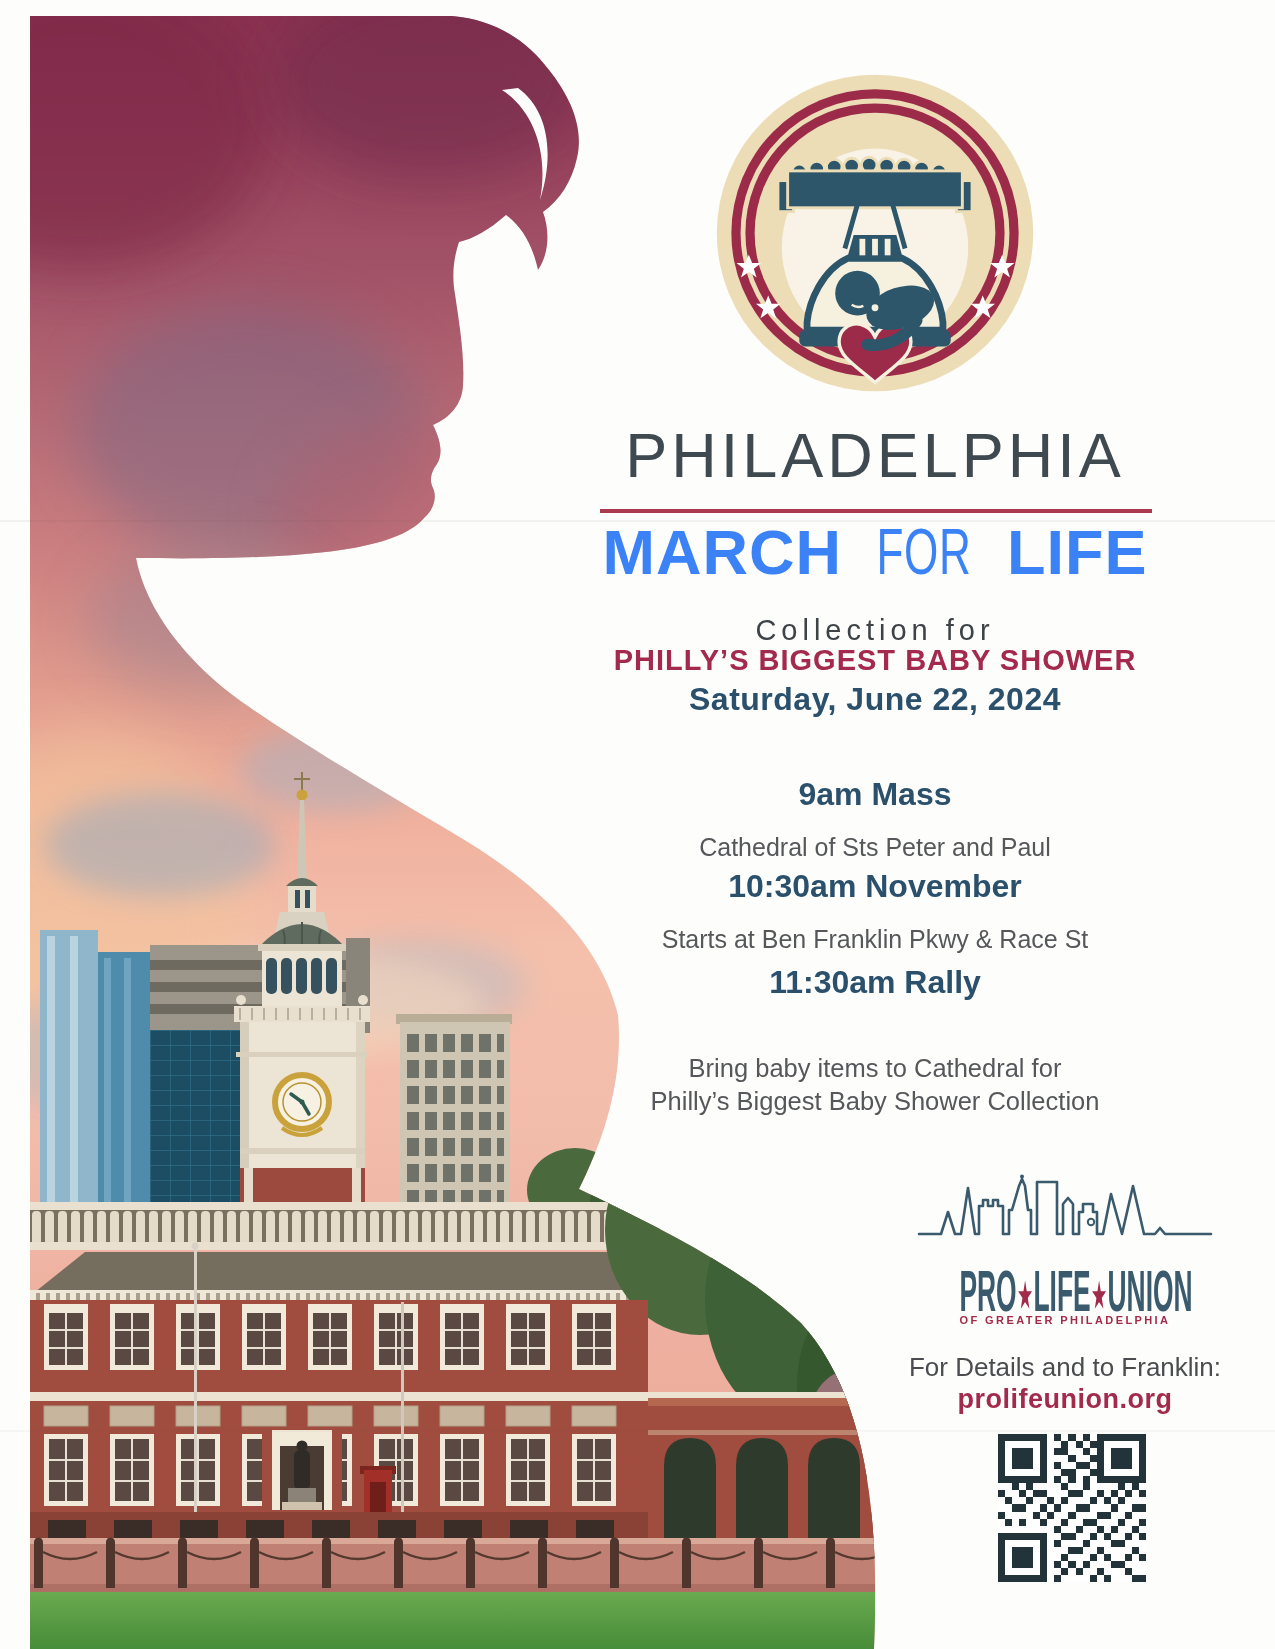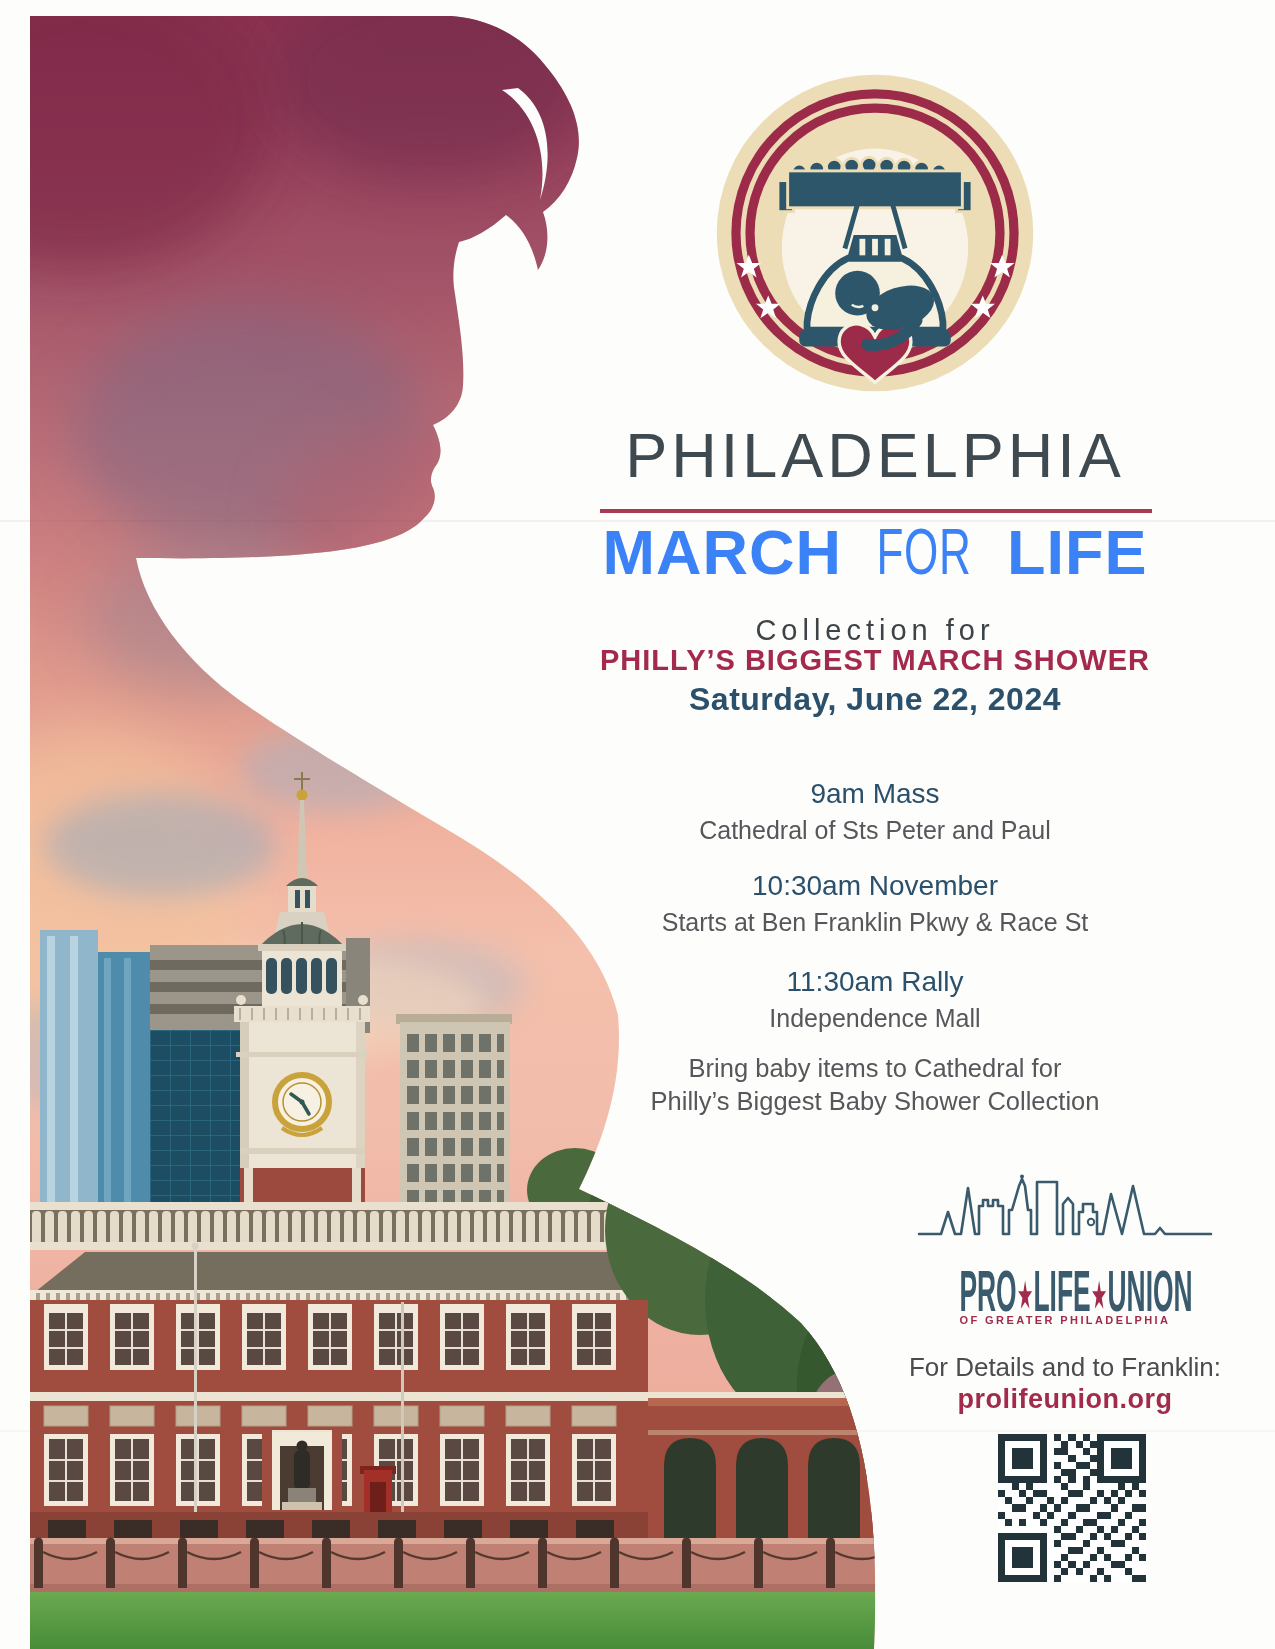--- a/index.html
+++ b/index.html
@@ -10,22 +10,22 @@
   .abs{position:absolute;}
   
   .rcol{position:absolute;left:565px;width:620px;text-align:center;}
   .city{top:426px;font-size:63px;font-weight:400;letter-spacing:4px;color:#3e4950;line-height:58px;}
   .rule{top:509px;left:600px;width:552px;height:4px;background:#a93a50;}
   .mfl{top:521px;font-size:63px;font-weight:700;letter-spacing:1px;color:#3b82f6;line-height:62px;white-space:nowrap;}
   .mfl .for{display:inline-block;transform:scale(.70,1.02);transform-origin:center;font-weight:400;margin:0 -4px;}
   .kicker{top:614px;font-size:29px;letter-spacing:5px;color:#3e4347;font-weight:400;}
   .headline{top:644px;font-size:29px;font-weight:700;letter-spacing:1px;color:#a32a4c;}
   .date{top:681px;font-size:32px;font-weight:700;letter-spacing:.5px;color:#2b506c;}
-  .sched-time{font-size:28px;font-weight:400;color:#2b506c;line-height:32px;}
-  .sched-place{font-size:25px;color:#56575b;line-height:30px;margin-top:5px;}
+  .sched-time{font-size:32px;font-weight:700;color:#2b506c;line-height:32px;}
+  .sched-place{font-size:25px;color:#56575b;line-height:30px;margin-top:22px;}
   .s1{top:778px;} .s2{top:870px;} .s3{top:966px;}
   .note{top:1052px;font-size:25.5px;color:#56575b;line-height:33px;}
   
   .orgcol{position:absolute;left:905px;width:320px;text-align:center;}
   .plu-name{top:1260px;white-space:nowrap;font-size:40px;font-weight:700;color:#3a5a6d;
             transform:scale(.66,1.42);transform-origin:center top;letter-spacing:0;}
   .plu-name .star{font-size:24px;color:#a12b4b;vertical-align:12%;padding:0 2px;}
   .plu-tag{top:1314px;font-size:11px;font-weight:700;letter-spacing:2.4px;color:#a12b4b;}
   .reg-label{top:1352px;font-size:26px;color:#4b4c50;}
   .reg-url{top:1384px;font-size:27px;font-weight:700;color:#a22b4b;letter-spacing:.5px;}
@@ -291,34 +291,33 @@
     <circle cx="170" cy="247" r="3.5" fill="#f6f0df"></circle>
     <path d="M146,244 q6,4 12,1" stroke="#f6f0df" stroke-width="2.5" fill="none"></path>
   </g>
 </svg>
 
 <div class="rcol city abs">PHILADELPHIA</div>
 <div class="abs rule"></div>
 <div class="rcol mfl abs"><span>MARCH</span> <span class="for">FOR</span> <span>LIFE</span></div>
 
 <div class="rcol kicker abs">Collection for</div>
-<div class="rcol headline abs">PHILLY’S BIGGEST MARCH SHOWER</div>
+<div class="rcol headline abs">PHILLY’S BIGGEST BABY SHOWER</div>
 <div class="rcol date abs">Saturday, June 22, 2024</div>
 
 <div class="rcol s1 abs">
   <div class="sched-time">9am Mass</div>
   <div class="sched-place">Cathedral of Sts Peter and Paul</div>
 </div>
 <div class="rcol s2 abs">
   <div class="sched-time">10:30am November</div>
   <div class="sched-place">Starts at Ben Franklin Pkwy &amp; Race St</div>
 </div>
 <div class="rcol s3 abs">
   <div class="sched-time">11:30am Rally</div>
-  <div class="sched-place">Independence Mall</div>
 </div>
 
 <div class="rcol note abs">
   <div>Bring baby items to Cathedral for</div>
   <div>Philly’s Biggest Baby Shower Collection</div>
 </div>
 
 <svg class="abs" style="left:915px;top:1172px" width="300" height="86" viewBox="0 0 300 86">
   <path d="M4,62 H26 L33,40 L40,62 H46 L53,16 L60,62 H64 V34 H68 V28 H73 V34 H78 V28 H83 V34 H88 V62 H94 V38 H97 L104,14 L107,7 L110,14 L113,38 H116 V62 H122 V10 H142 V62 H148 V32 L153,26 L158,32 V62 H164 V40 H168 V32 H178 V40 H182 V62 H188 L196,22 L207,62 L218,14 L229,62 H240 L245,56 L250,62 H296" fill="none" stroke="#3a5a6d" stroke-width="2.6" stroke-linejoin="round" stroke-linecap="round"></path>
   <circle cx="107" cy="4.5" r="2" fill="#3a5a6d"></circle>

